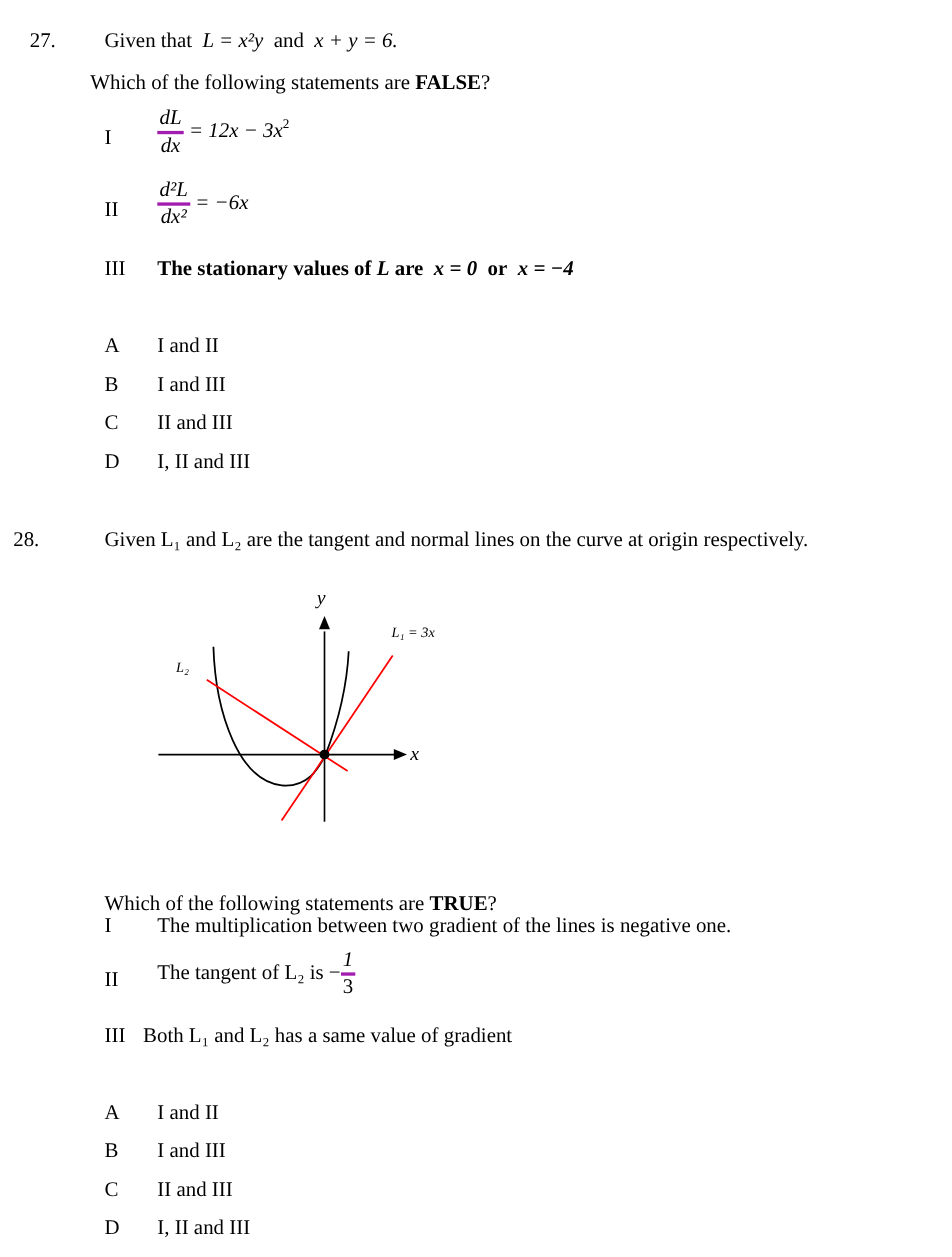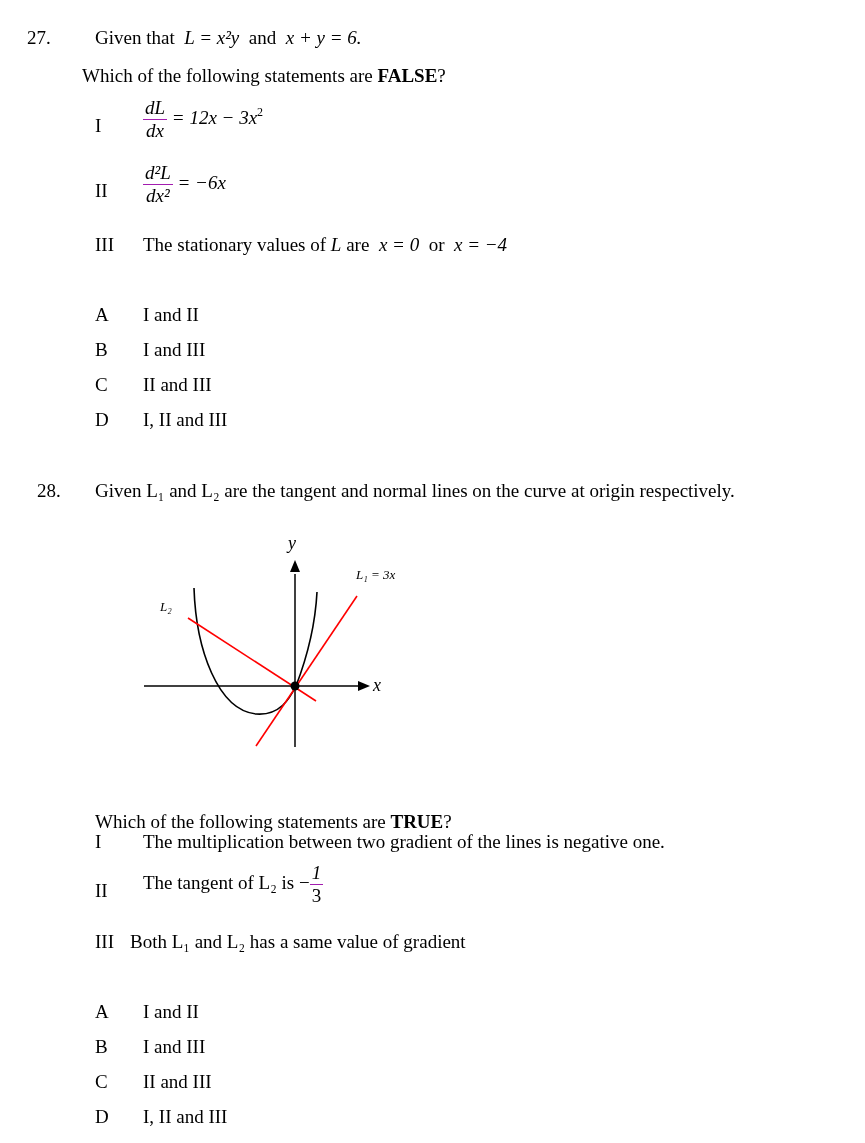--- a/index.html
+++ b/index.html
@@ -5,21 +5,21 @@
   html, body { margin: 0; padding: 0; background: #ffffff; }
   body {
     width: 865px; height: 1143px; position: relative; overflow: hidden;
     font-family: "Liberation Serif", "DejaVu Serif", serif;
     color: #000; font-size: 19px;
   }
   .abs { position: absolute; white-space: nowrap; line-height: 1; }
   .it { font-style: italic; }
   .b { font-weight: bold; }
   .frac { display: inline-block; vertical-align: middle; text-align: center; line-height: 1.05; }
-  .frac .num { display: block; border-bottom: 1px solid #a21caf; padding: 0 2px 1px; font-style: italic; }
+  .frac .num { display: block; border-bottom: 3px solid #a21caf; padding: 0 2px 1px; font-style: italic; }
   .frac .den { display: block; padding: 1px 2px 0; }
   sup { font-size: 12px; vertical-align: 8px; line-height: 0; }
   .opt-letter { position: absolute; left: 95px; }
   .opt-text { position: absolute; left: 143px; }
 </style>
 </head>
 <body>
 
 <div>
   <span class="abs" style="left:27px; top:28px;">27.</span>
@@ -46,21 +46,21 @@
   <span class="abs" style="left:95px; top:181px;">II</span>
   <span class="abs" style="left:143px; top:163px;">
     <span class="frac it">
       <span class="num">d²L</span>
       <span class="den">dx²</span>
     </span>
     <span class="it">= −6x</span>
   </span>
 
   <span class="abs" style="left:95px; top:235px;">III</span>
-  <span class="abs" style="left:143px; top:235px;">
+  <span class="abs" style="left:143px; top:235px;font-weight:bold;">
     <span>The stationary values of</span>
     <span class="it">L</span>
     <span>are</span>&nbsp;
     <span class="it">x = 0</span>&nbsp;
     <span>or</span>&nbsp;
     <span class="it">x = −4</span>
   </span>
 
   <div>
     <span class="abs opt-letter" style="top:305px;">A</span>
@@ -74,21 +74,21 @@
     <span class="abs opt-letter" style="top:375px;">C</span>
     <span class="abs opt-text" style="top:375px;">II and III</span>
   </div>
   <div>
     <span class="abs opt-letter" style="top:410px;">D</span>
     <span class="abs opt-text" style="top:410px;">I, II and III</span>
   </div>
 </div>
 
 <div>
-  <span class="abs" style="left:37px; top:481px;">28.</span>
+  <span class="abs" style="left:12px; top:481px;">28.</span>
   <span class="abs" style="left:95px; top:481px;">Given L₁ and L₂ are the tangent and normal lines on the curve at origin respectively.</span>
 
   <svg class="abs" style="left:130px; top:520px;" width="300" height="240" viewBox="0 0 300 240">
 
     <line x1="14" y1="166" x2="230" y2="166" stroke="#000" stroke-width="1.5"></line>
     <polygon points="240,166 228,161 228,171" fill="#000"></polygon>
 
     <line x1="165" y1="54" x2="165" y2="227" stroke="#000" stroke-width="1.5"></line>
     <polygon points="165,40 160,52 170,52" fill="#000"></polygon>
 

